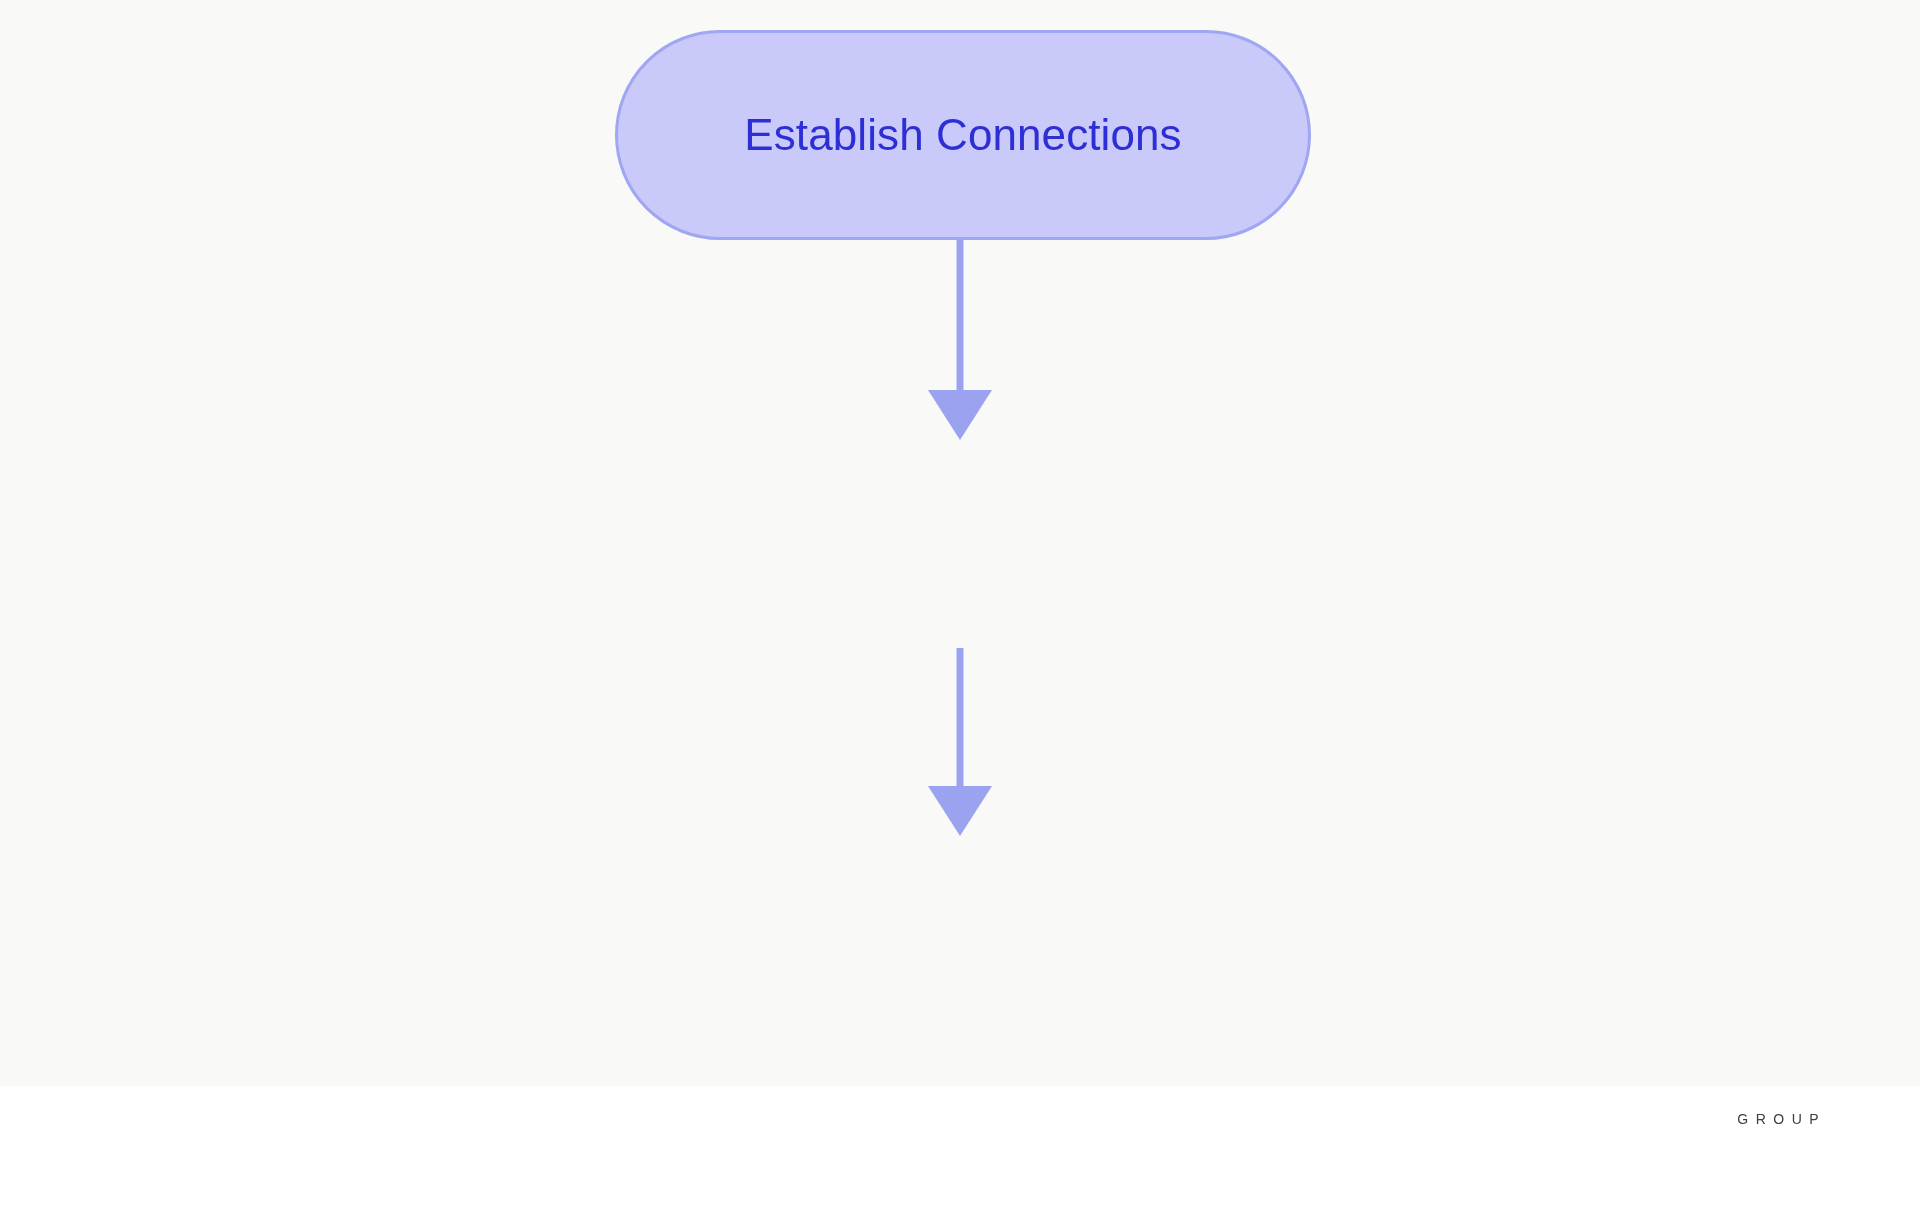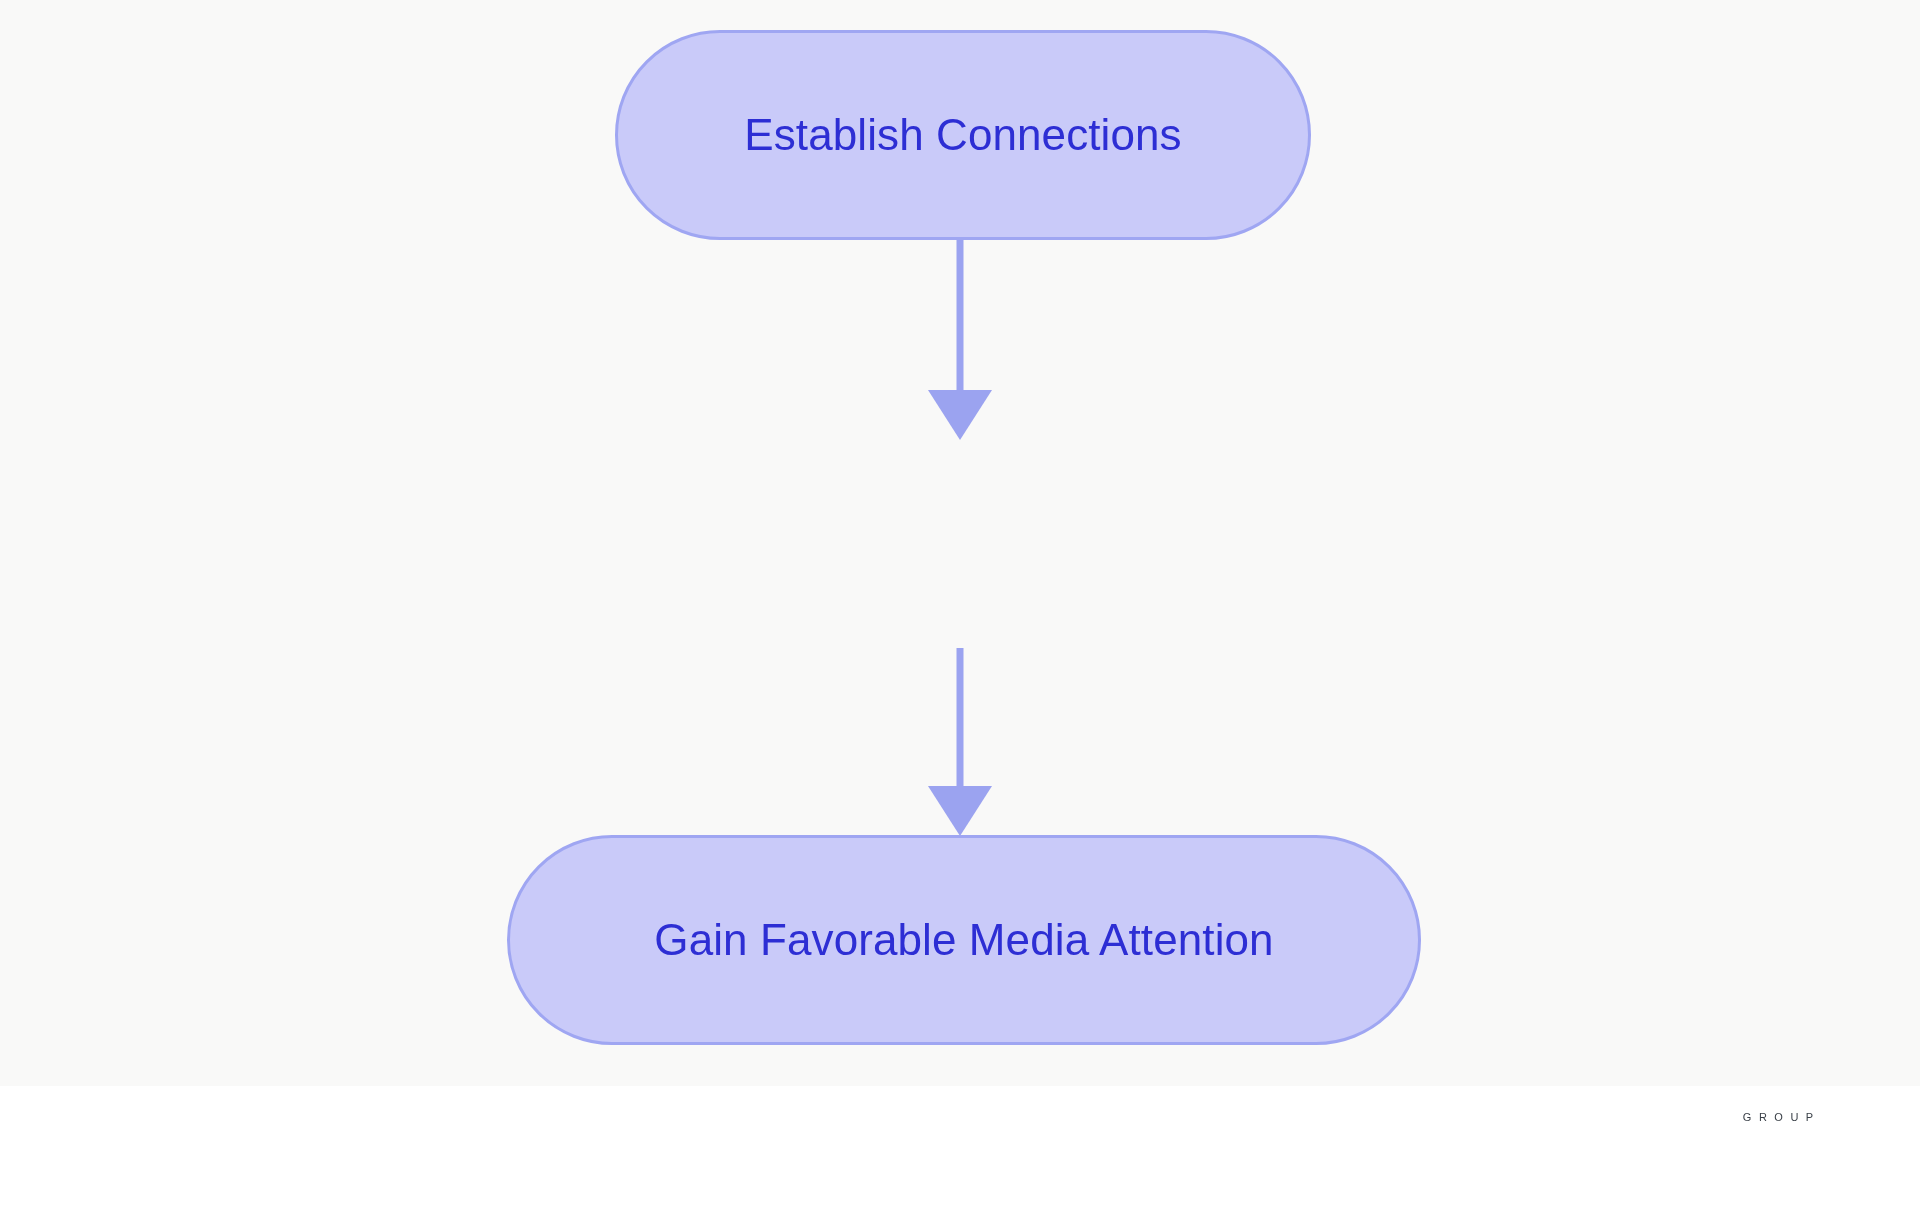--- a/index.html
+++ b/index.html
@@ -116,21 +116,21 @@
     font-family: "Liberation Serif", serif;
     font-size: 58px;
     font-weight: 400;
     line-height: 1;
     letter-spacing: 0.5px;
     color: #2e3338;
   }
 
   #logo-sub {
     font-family: "Liberation Sans", sans-serif;
-    font-size: 11px;
+    font-size: 14px;
     font-weight: 400;
     letter-spacing: 7.5px;
     text-indent: 7.5px;
     margin-top: 11px;
     color: #3a4048;
   }
 </style>
 </head>
 <body>
 
@@ -151,23 +151,20 @@
           <line x1="960" y1="648" x2="960" y2="800" stroke="#9ba3f0" stroke-width="7"></line>
           <polygon points="928,786 992,786 960,836" fill="#9ba3f0"></polygon>
         </g>
       </svg>
 
       <div class="node" id="node-1">
         <span class="node-label">Establish Connections</span>
       </div>
 
 
-      <div class="node" id="node-3">
-        <span class="node-label">Gain Favorable Media Attention</span>
-      </div>
 
     </div>
   </div>
 
   <div id="footer">
     <div id="logo">
       <div id="logo-sub">GROUP</div>
     </div>
   </div>
 

